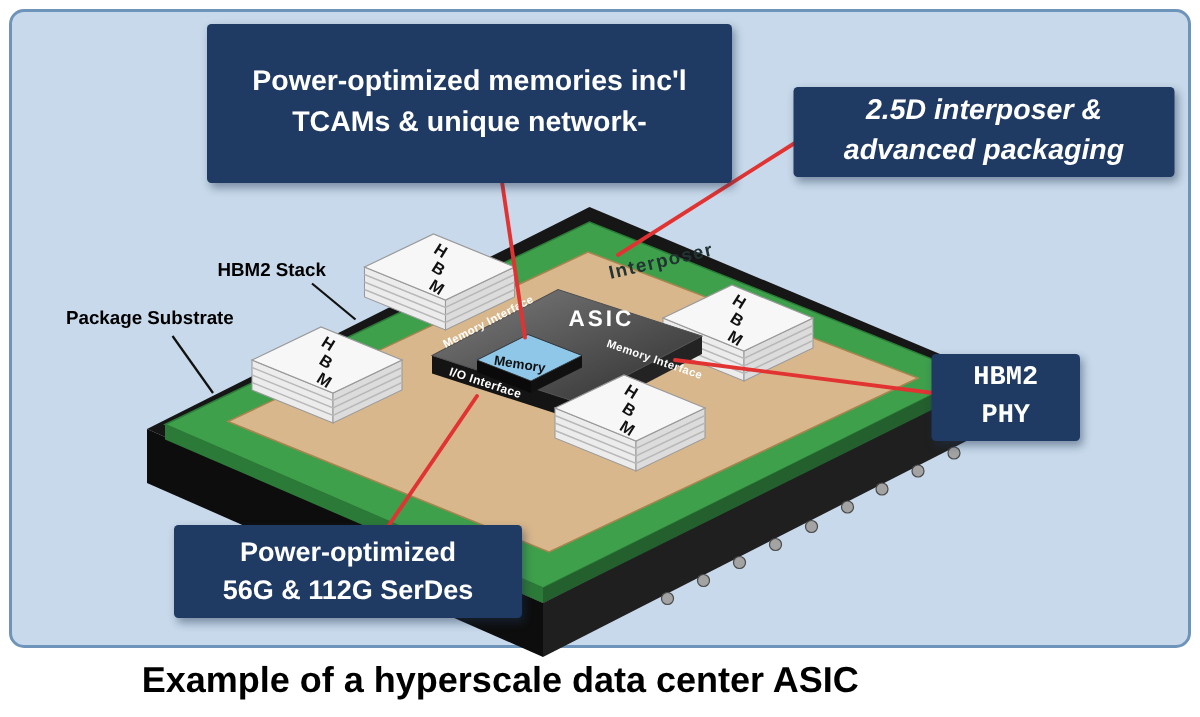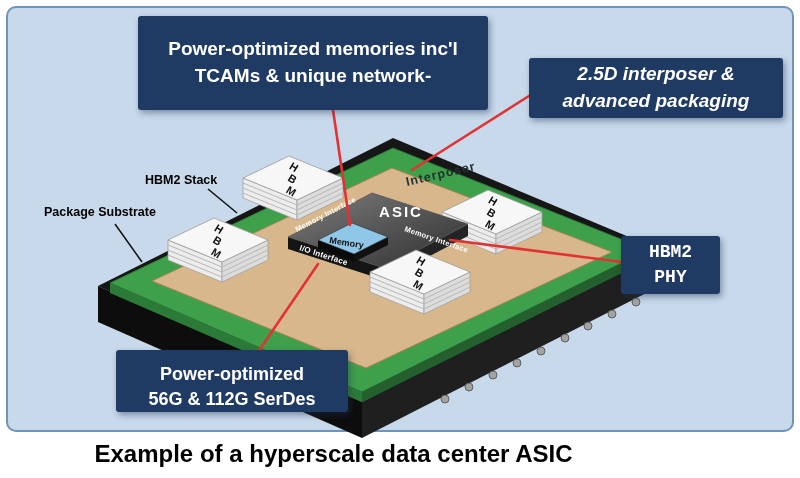--- a/index.html
+++ b/index.html
@@ -5,24 +5,24 @@
   html,body{margin:0;padding:0;}
   body{width:800px;height:478px;position:relative;background:#ffffff;
        font-family:"Liberation Sans", sans-serif;overflow:hidden;}
   .panel{position:absolute;left:6px;top:6px;width:784px;height:422px;
          background:var(--panel_bg,#c7d9ea);border:2px solid #6f94ba;border-radius:10px;}
   svg.stage{position:absolute;left:0;top:0;pointer-events:none;}
   .callout{position:absolute;background:var(--callout_bg,#1f3a63);color:#fff;
            font-weight:bold;text-align:center;border-radius:3px;
            display:flex;flex-direction:column;justify-content:center;
            box-shadow:2px 3px 6px rgba(30,50,80,.45);line-height:1.4;}
-  .callout-memories{left:138px;top:16px;width:350px;height:94px;font-size:19px;}
+  .callout-memories{left:138px;top:16px;width:350px;height:106px;font-size:19px;}
   .callout-packaging{left:529px;top:58px;width:254px;height:60px;font-size:19px;font-style:italic;}
   .callout-hbm2phy{left:621px;top:236px;width:99px;height:58px;font-size:18px;font-family:Liberation Mono, monospace;}
-  .callout-serdes{left:116px;top:350px;width:232px;height:62px;font-size:18px;justify-content:flex-end;}
+  .callout-serdes{left:116px;top:350px;width:232px;height:62px;font-size:18px;}
   .caption{position:absolute;left:0;top:440px;width:667px;text-align:center;
            font-size:24px;font-weight:bold;color:#000;}
   
   .black-label{font-family:"Liberation Sans",sans-serif;font-size:12.5px;font-weight:bold;fill:#000;}
   .interposer-label{font-family:"Liberation Sans",sans-serif;font-size:12.5px;font-weight:bold;
                     fill:#233;letter-spacing:1px;}
   .asic-label{font-family:"Liberation Sans",sans-serif;font-size:15px;font-weight:bold;
               fill:#fff;letter-spacing:2px;}
   .memory-label{font-family:"Liberation Sans",sans-serif;font-size:9px;font-weight:bold;fill:#101010;}
   .iso-small{font-family:"Liberation Sans",sans-serif;font-size:7.5px;font-weight:bold;fill:#fff;letter-spacing:.3px;}

